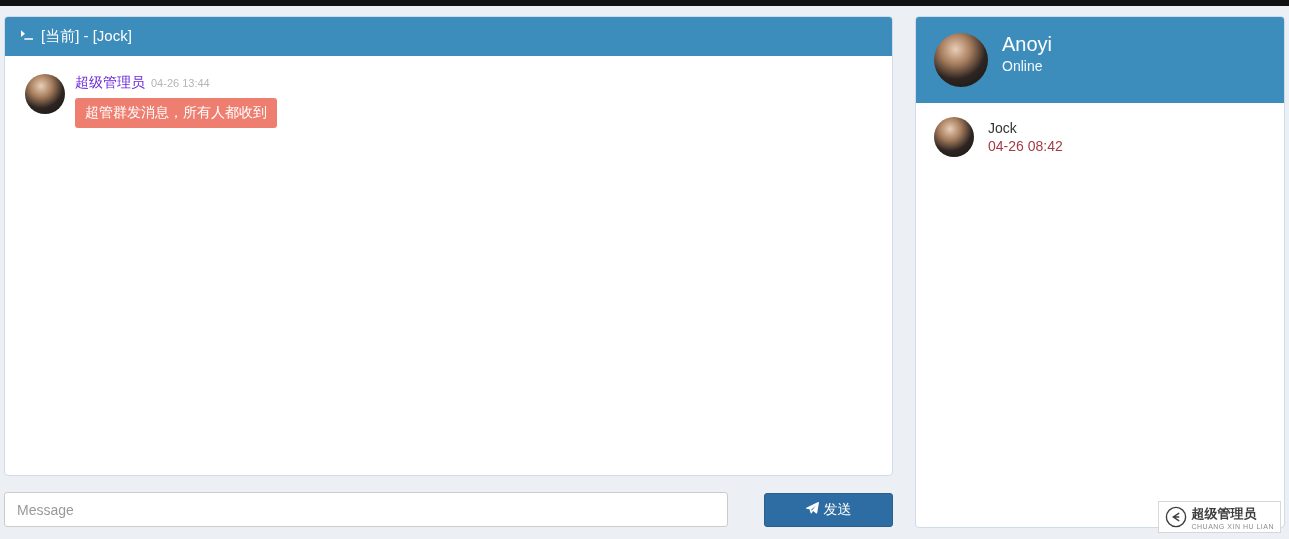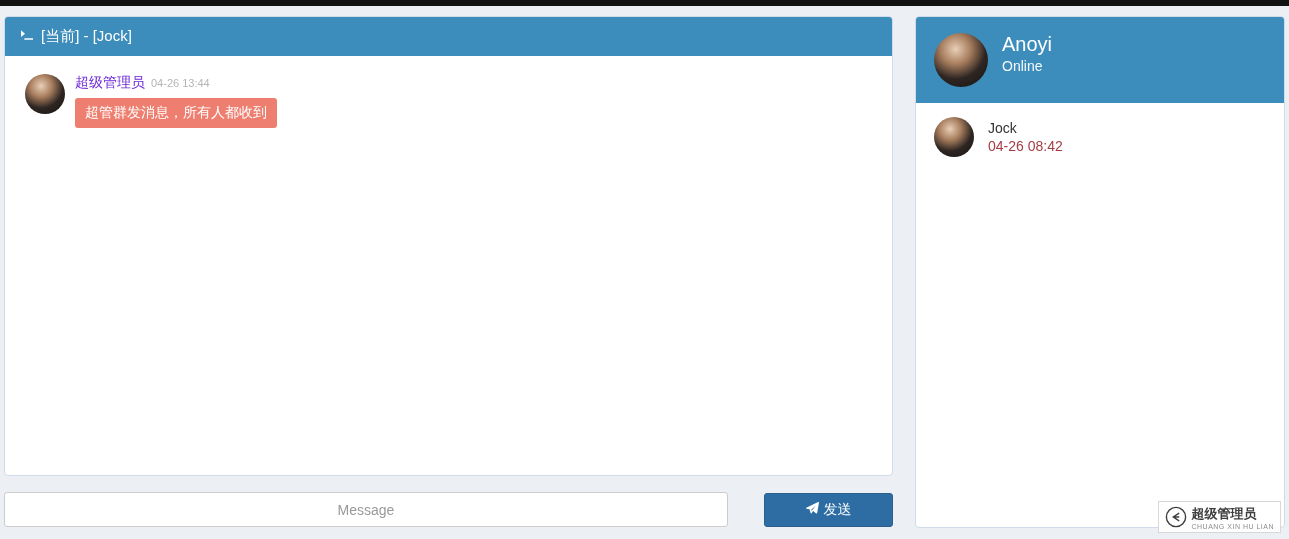--- a/index.html
+++ b/index.html
@@ -108,21 +108,20 @@
     }
     .compose input {
       flex: 1;
       height: 35px;
       border: 1px solid #ccc;
       border-radius: 3px;
       padding: 0 12px;
       font-size: 14px;
       color: #555;
       background: #fff;
-      text-align: center;
     }
     .compose input::placeholder { color: #999; }
     .send-btn {
       width: 129px;
       height: 34px;
       background: #2d6da3;
       border: 1px solid #2a5f8e;
       border-radius: 3px;
       color: #fff;
       font-size: 14px;

